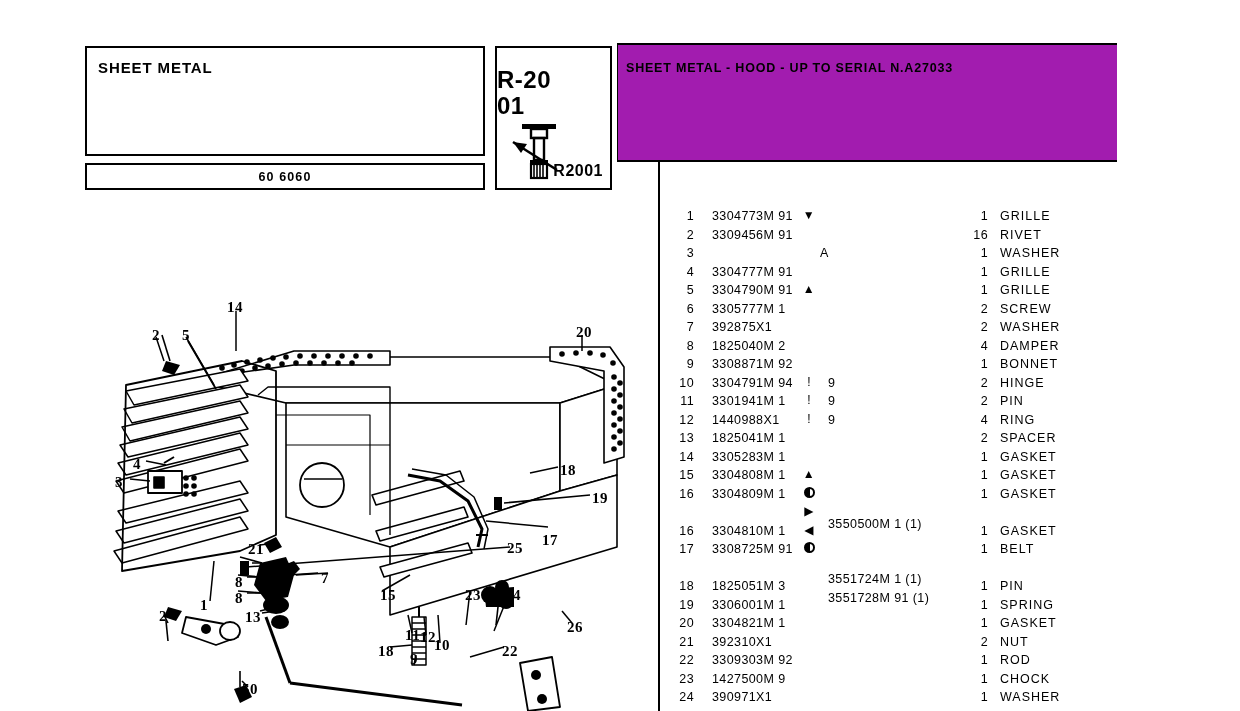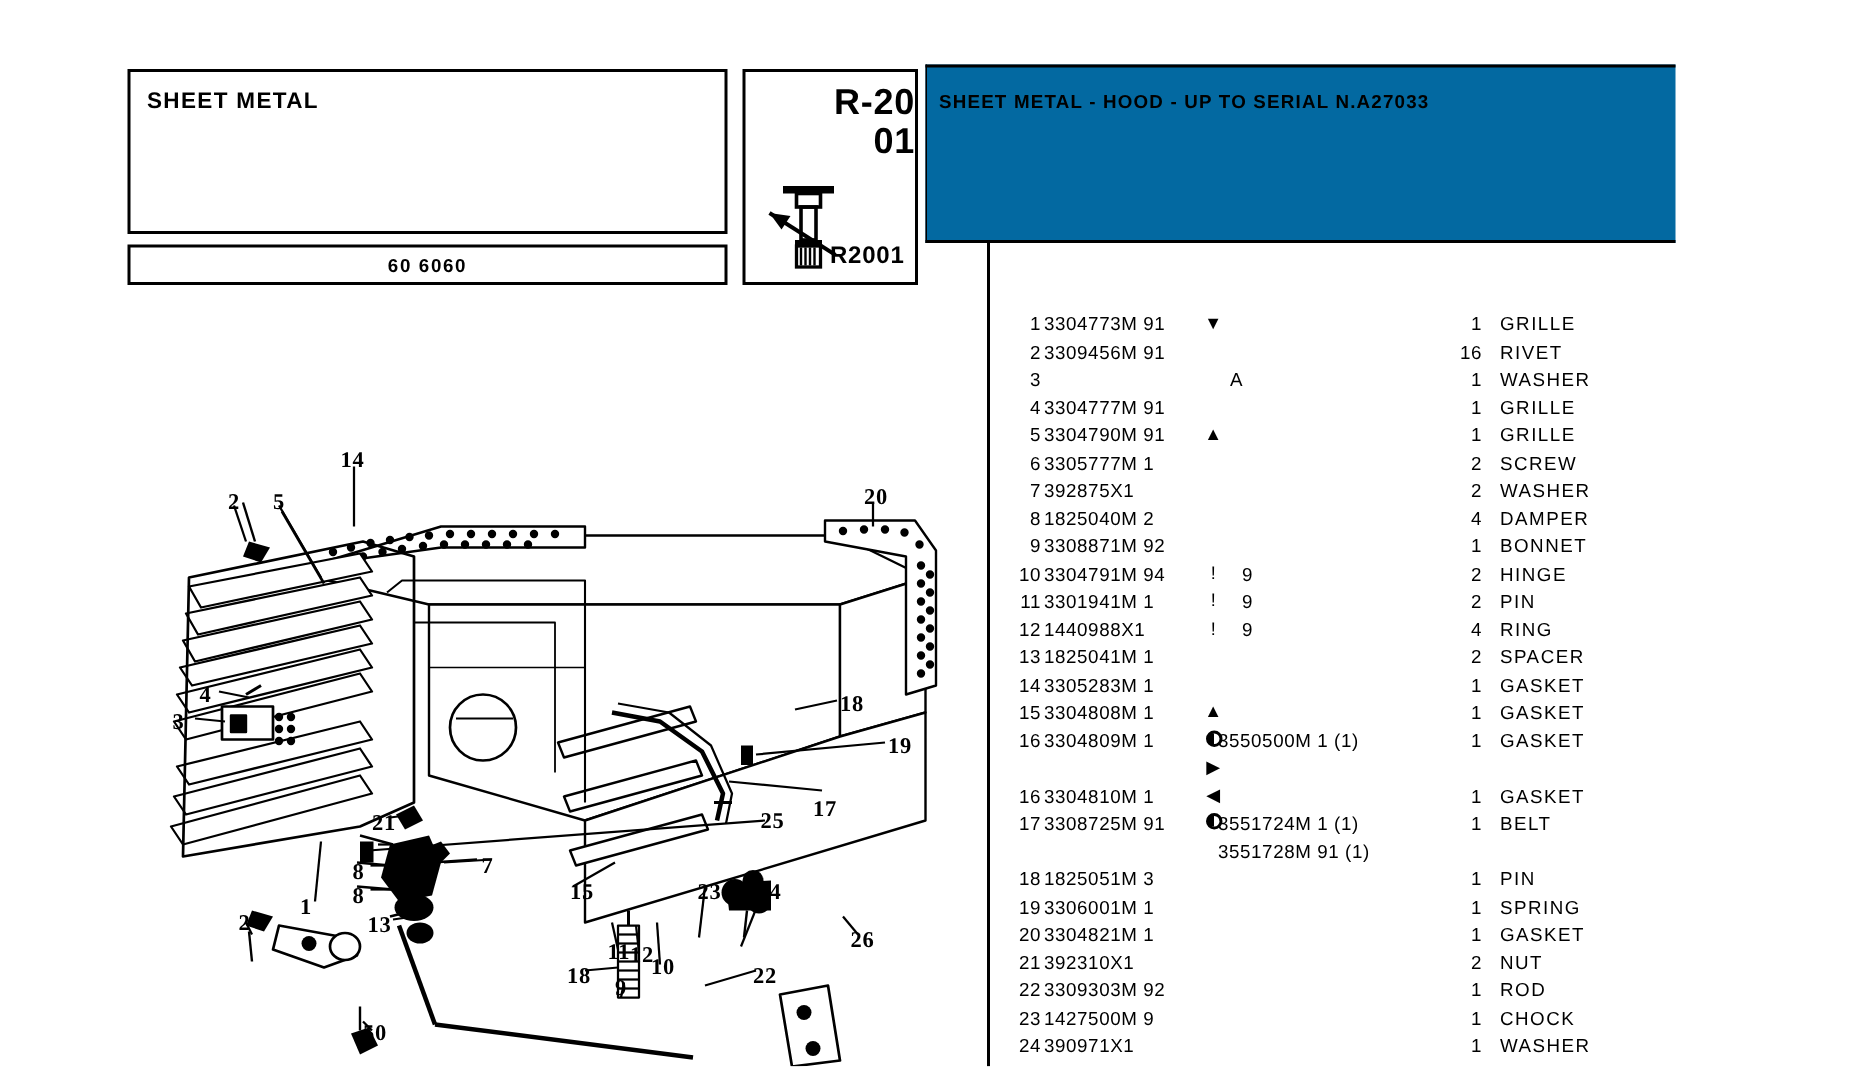--- a/index.html
+++ b/index.html
@@ -64,22 +64,22 @@
     top: 46px;
     width: 117px;
     height: 144px;
     border: 2px solid #000;
     box-sizing: border-box;
     background: #fff;
   }
   .ref-num {
     position: absolute;
     width: 100%;
-    top: 8px;
-    text-align: right;
+    top: 19px;
+    text-align: left;
     font-size: 24px;
     font-weight: bold;
     line-height: 1.07;
     letter-spacing: 0.5px;
   }
   .ref-code {
     position: absolute;
     right: 7px;
     bottom: 8px;
     font-size: 16px;
@@ -97,21 +97,21 @@
   .hdr-desc-box {
     position: absolute;
     left: 617px;
     top: 43px;
     width: 500px;
     height: 119px;
     border-top: 2px solid #000;
     border-bottom: 2px solid #000;
     border-left: 1px solid #000;
     box-sizing: border-box;
-    background: #0369a1;
+    background: #a21caf;
   }
   .hdr-desc-text {
     position: absolute;
     left: 8px;
     top: 16px;
     font-size: 12.5px;
     font-weight: bold;
     letter-spacing: 0.8px;
     white-space: nowrap;
   }
@@ -136,37 +136,38 @@
     white-space: nowrap;
   }
   .c-idx {
     position: absolute;
     left: 10px;
     width: 24px;
     text-align: right;
   }
   .c-part {
     position: absolute;
-    left: 36px;
+    left: 52px;
   }
   .c-sym {
     position: absolute;
     left: 138px;
     width: 22px;
     text-align: center;
     font-size: 12px;
     line-height: 1.15;
   }
   .c-note {
     position: absolute;
     left: 168px;
   }
   .c-alt {
     position: absolute;
-    left: 152px;
+    left: 168px;
+    margin-top: 30px;
   }
   .c-qty {
     position: absolute;
     left: 300px;
     width: 28px;
     text-align: right;
   }
   .c-desc {
     position: absolute;
     left: 340px;

